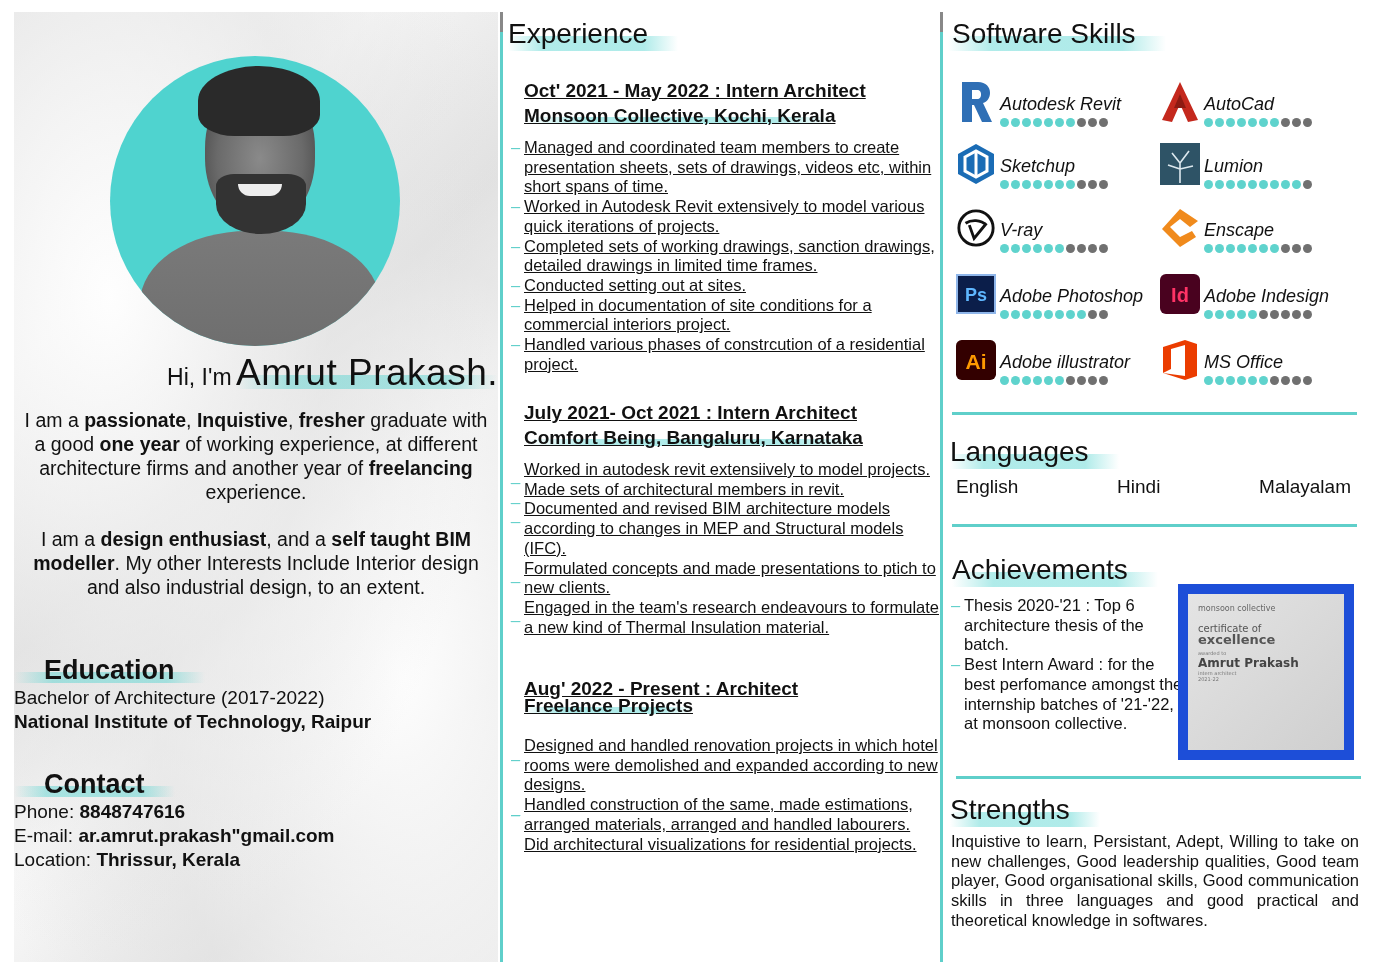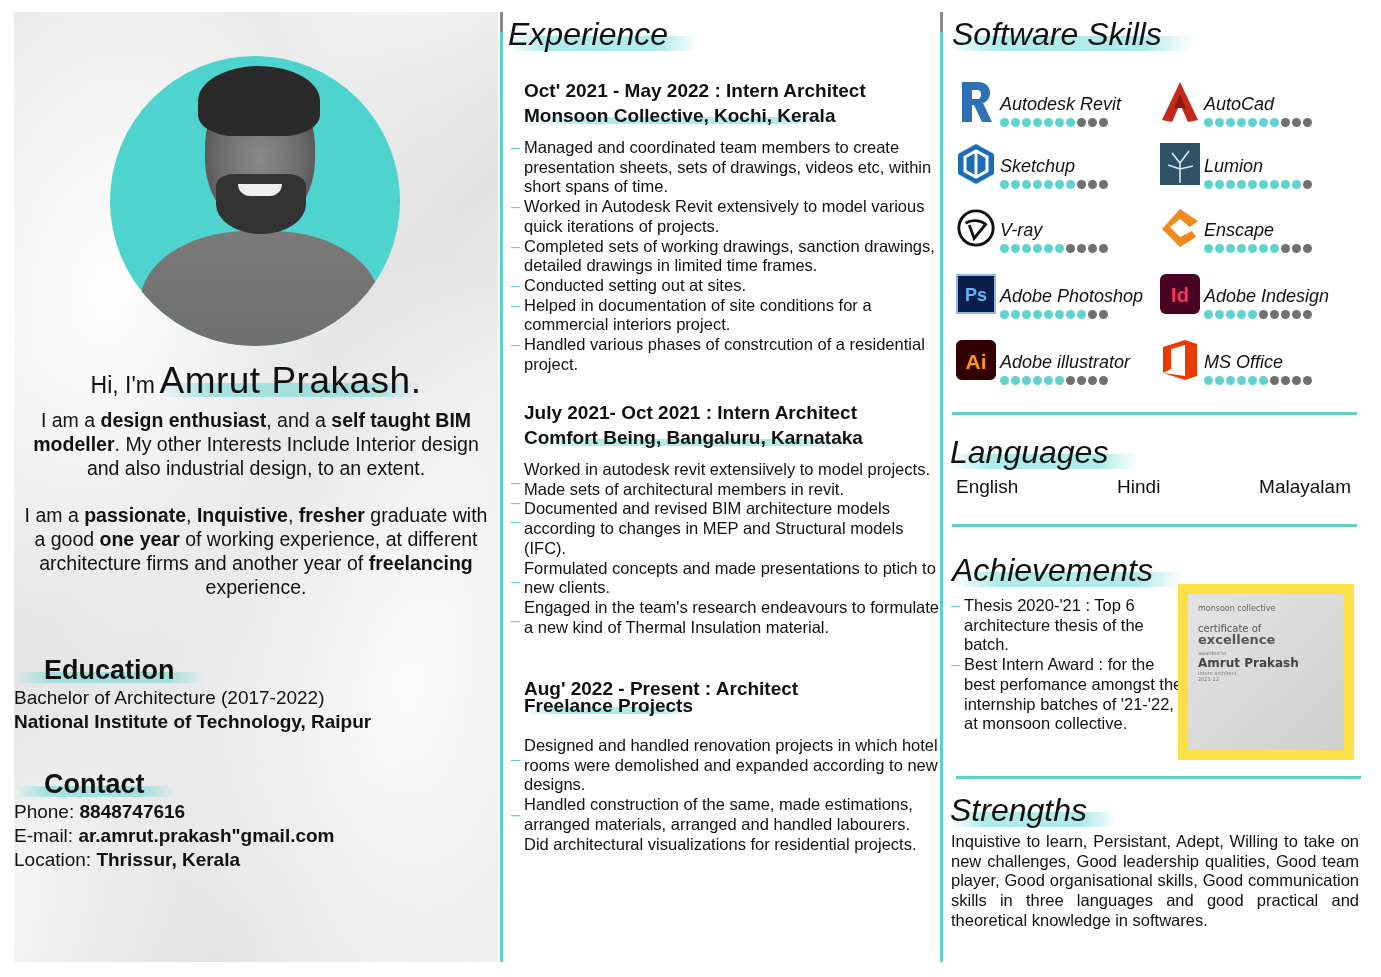--- a/index.html
+++ b/index.html
@@ -32,21 +32,21 @@
   }
   .portrait .smile {
     position: absolute; left: 128px; top: 128px; width: 44px; height: 12px; border-radius: 0 0 20px 20px;
     background: #eee;
   }
   .portrait .body {
     position: absolute; left: 30px; top: 175px; width: 240px; height: 160px; border-radius: 45% 45% 0 0;
     background: linear-gradient(180deg, #7a7a7a 0%, #6a6a6a 100%);
   }
   .greet {
-    position: absolute; left: 0; top: 348px; width: 484px; text-align: center; white-space: nowrap;
+    position: absolute; left: 0; top: 340px; width: 484px; text-align: right; white-space: nowrap;
   }
   .greet .hi { font-size: 23px; }
   .greet .name { font-size: 37px; letter-spacing: 0.5px; }
   .hl {
     background: linear-gradient(90deg, rgba(79,211,207,0) 0%, rgba(79,211,207,0.45) 20%, rgba(79,211,207,0.45) 80%, rgba(79,211,207,0) 100%);
     background-size: 100% 35%; background-repeat: no-repeat; background-position: 0 85%;
   }
   .about {
     position: absolute; left: 6px; top: 396px; width: 472px; text-align: center; font-size: 19.5px; line-height: 24px;
   }
@@ -58,22 +58,22 @@
   .contact { top: 756px; }
 
   
   .vline { position: absolute; width: 3px; background: #5fcfca; }
   .vline.v1 { left: 500px; top: 12px; height: 950px; }
   .vline.v2 { left: 940px; top: 12px; height: 950px; }
   .vline .cap { position: absolute; left: 0; top: 0; width: 3px; height: 20px; background: #888; }
 
   
   .mid { position: absolute; left: 508px; top: 12px; width: 432px; height: 950px; }
-  .col-title { font-size: 32px; font-weight: normal; line-height: 44px; display: inline-block; padding-right: 30px; font-style: italic; }
-  .job { position: absolute; left: 16px; width: 420px; }
+  .col-title { font-size: 28px; font-weight: normal; line-height: 44px; display: inline-block; padding-right: 30px; }
+  .job { position: absolute; left: 16px; width: 420px; text-decoration: underline; }
   .job .jt { font-size: 19px; font-weight: bold; line-height: 25px; }
   .job ul { list-style: none; margin-top: 10px; }
   .job li { position: relative; font-size: 16.5px; line-height: 19.7px; padding-left: 0; }
   .job li .dash { position: absolute; left: -13px; top: 0; color: #5fcfca; }
   .job li .dash.low { top: 6px; }
   .job1 { top: 66px; }
   .job2 { top: 388px; }
   .job3 { top: 668px; }
   .job3 .jt { line-height: 17px; }
   .job3 ul { margin-top: 22px; }
@@ -87,21 +87,21 @@
   .skill .dots { position: absolute; left: 44px; top: 38px; display: flex; gap: 2px; }
   .skill .dot { width: 9px; height: 9px; border-radius: 50%; background: #707070; }
   .skill .dot.on { background: #5fd3cd; }
 
   .hrule { position: absolute; left: 4px; width: 405px; height: 3px; background: #5fcfca; }
   .langs { position: absolute; left: 8px; top: 464px; width: 395px; display: flex; justify-content: space-between; font-size: 19px; }
   .achieve-list { position: absolute; left: 16px; top: 584px; width: 220px; list-style: none; }
   .achieve-list li { position: relative; font-size: 16.5px; line-height: 19.7px; }
   .achieve-list li .dash { position: absolute; left: -13px; color: #5fcfca; }
   .cert {
-    position: absolute; left: 230px; top: 572px; width: 176px; height: 176px; background: #fde047; padding: 10px;
+    position: absolute; left: 230px; top: 572px; width: 176px; height: 176px; background: #1d4ed8; padding: 10px;
   }
   .cert .paper {
     width: 100%; height: 100%; background: linear-gradient(135deg, #e4e4e4, #cfcfcf); padding: 10px 10px; color: #555;
     font-family: "DejaVu Sans", sans-serif;
   }
   .cert .logo { font-size: 8px; color: #666; }
   .cert .c1 { font-size: 10px; margin-top: 10px; color: #555; }
   .cert .c2 { font-size: 13px; font-weight: bold; color: #555; line-height: 12px; }
   .cert .c3 { font-size: 5px; color: #777; margin-top: 4px; }
   .cert .c4 { font-size: 12px; font-weight: bold; color: #444; }
@@ -119,22 +119,22 @@
     <div class="beard"></div>
     <div class="smile"></div>
   </div>
 
   <div class="greet">
     <span class="hi">Hi, I'm</span>
     <span class="name hl">Amrut Prakash.</span>
   </div>
 
   <div class="about">
+    <p id="about-0"><span>I am a </span><b>passionate</b><span>, </span><b>Inquistive</b><span>, </span><b>fresher</b><span> graduate with a good </span><b>one year</b><span> of working experience, at different architecture firms and another year of </span><b>freelancing</b><span> experience.</span></p>
     <p id="about-1"><span>I am a </span><b>design enthusiast</b><span>, and a </span><b>self taught BIM modeller</b><span>. My other Interests Include Interior design and also industrial design, to an extent.</span></p>
-    <p id="about-0"><span>I am a </span><b>passionate</b><span>, </span><b>Inquistive</b><span>, </span><b>fresher</b><span> graduate with a good </span><b>one year</b><span> of working experience, at different architecture firms and another year of </span><b>freelancing</b><span> experience.</span></p>
   </div>
 
   <div class="section-center edu">
     <h2 class="hl">Education</h2>
     <div class="line">Bachelor of Architecture (2017-2022)</div>
     <div class="line" style="font-weight:bold">National Institute of Technology, Raipur</div>
   </div>
 
   <div class="section-center contact">
     <h2 class="hl">Contact</h2>

